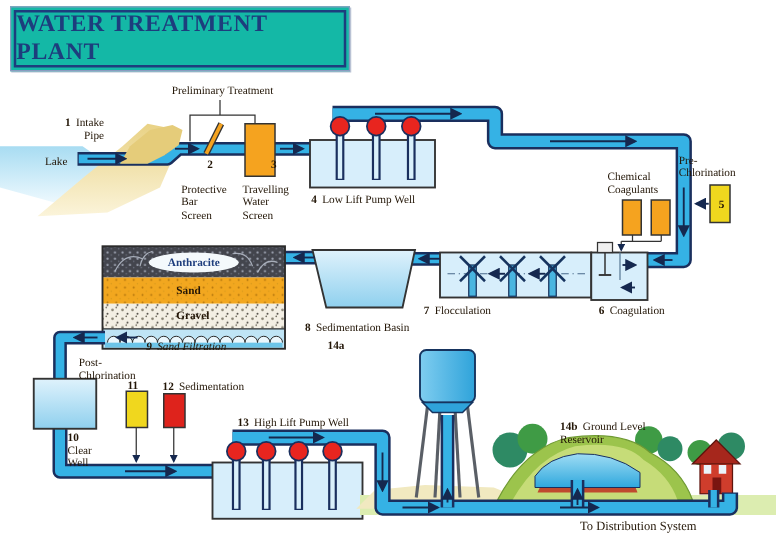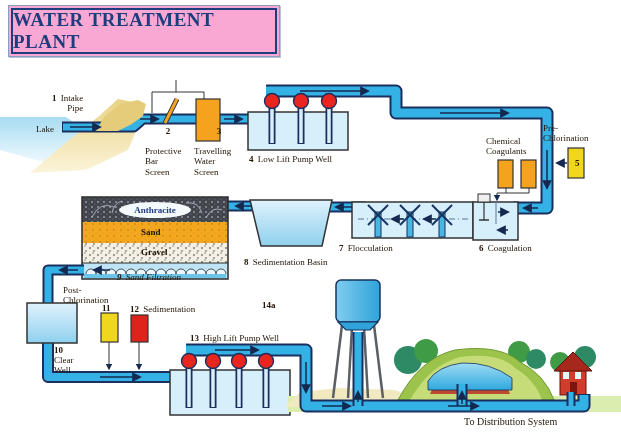--- a/index.html
+++ b/index.html
@@ -10,21 +10,21 @@
        white-space:pre-line;}
   .lbl b{font-weight:bold;margin-right:2px;}
   .lbl.stack b{display:block;margin-right:0;}
   .lbl.cnum b{text-align:center;}
   .lbl.center{text-align:center;}
   .lbl.big{font-size:10px;}
   .lbl.layer{font-weight:bold;}
   .lbl.navy{color:var(--c-title_navy);}
   
   .title-box{position:absolute;left:8px;top:5px;width:266px;height:46px;z-index:5;
-    border:1px solid #8a9cc0;padding:2px;background:#f9a8d4;box-shadow:1px 1px 0 #b9c2d4;}
+    border:1px solid #8a9cc0;padding:2px;background:#14b8a6;box-shadow:1px 1px 0 #b9c2d4;}
   .title-inner{border:2px solid var(--c-title_navy);width:100%;height:100%;box-sizing:border-box;
     display:flex;flex-direction:column;align-items:center;justify-content:center;}
   .title-line1{font-size:19px;font-weight:bold;color:var(--c-title_navy);letter-spacing:0.5px;}
   .title-line2{font-size:12.5px;font-weight:bold;color:var(--c-title_navy);letter-spacing:1px;}
   
   .pipe-o{stroke:var(--c-pipe_outline);fill:none;stroke-linejoin:round;}
   .pipe-f{stroke:var(--c-pipe);fill:none;stroke-linejoin:round;}
   .stem-o{stroke:var(--c-pipe_outline);fill:none;}
   .stem-f{stroke:var(--c-pipe_light);fill:none;}
   .pump-c{fill:var(--c-pump_red);stroke:var(--c-pipe_outline);stroke-width:1.4;}
@@ -326,20 +326,21 @@
 
 <div class="title-box">
   <div class="title-inner">
     <div class="title-line1">WATER TREATMENT PLANT</div>
   </div>
 </div>
 
 <div class="lbl" style="left:36px;top:124px;"><span>Lake</span></div>
 <div class="lbl" style="left:52px;top:93px;text-align:right;"><b>1</b><span> Intake
 Pipe</span></div>
+<div class="lbl center" style="left:116px;top:67px;width:124px;"><span>Preliminary Treatment</span></div>
 <div class="lbl stack cnum" style="left:145px;top:126px;width:46px;"><b>2</b><span>
 Protective
 Bar
 Screen</span></div>
 <div class="lbl stack cnum" style="left:194px;top:126px;width:50px;"><b>3</b><span>
 Travelling
 Water
 Screen</span></div>
 <div class="lbl" style="left:249px;top:154px;"><b>4</b><span> Low Lift Pump Well</span></div>
 <div class="lbl" style="left:543px;top:123px;"><span>Pre-
@@ -351,19 +352,21 @@
 <div class="lbl" style="left:339px;top:243px;"><b>7</b><span> Flocculation</span></div>
 <div class="lbl" style="left:244px;top:257px;"><b>8</b><span> Sedimentation Basin</span></div>
 <div class="lbl" style="left:117px;top:272px;font-style:italic;"><b>9</b><span> Sand Filtration</span></div>
 <div class="lbl" style="left:63px;top:285px;"><span>Post-
 Chlorination</span></div>
 <div class="lbl" style="left:102px;top:303px;"><b>11</b></div>
 <div class="lbl" style="left:130px;top:304px;"><b>12</b><span> Sedimentation</span></div>
 <div class="lbl stack" style="left:54px;top:345px;"><b>10</b><span>Clear
 Well</span></div>
 <div class="lbl" style="left:190px;top:333px;"><b>13</b><span> High Lift Pump Well</span></div>
-<div class="lbl stack" style="left:262px;top:300px;"><b>14a</b></div>
+<div class="lbl stack" style="left:262px;top:271px;"><b>14a</b></div>
+<div class="lbl" style="left:448px;top:336px;"><b>14b</b><span> Ground Level
+Reservoir</span></div>
 <div class="lbl big" style="left:464px;top:416px;"><span>To Distribution System</span></div>
 <div class="lbl layer navy center" style="left:123px;top:205px;width:64px;"><span>Anthracite</span></div>
 <div class="lbl layer" style="left:141px;top:227px;"><span>Sand</span></div>
 <div class="lbl layer" style="left:141px;top:247px;"><span>Gravel</span></div>
 
 </div>
 
 </body></html>

